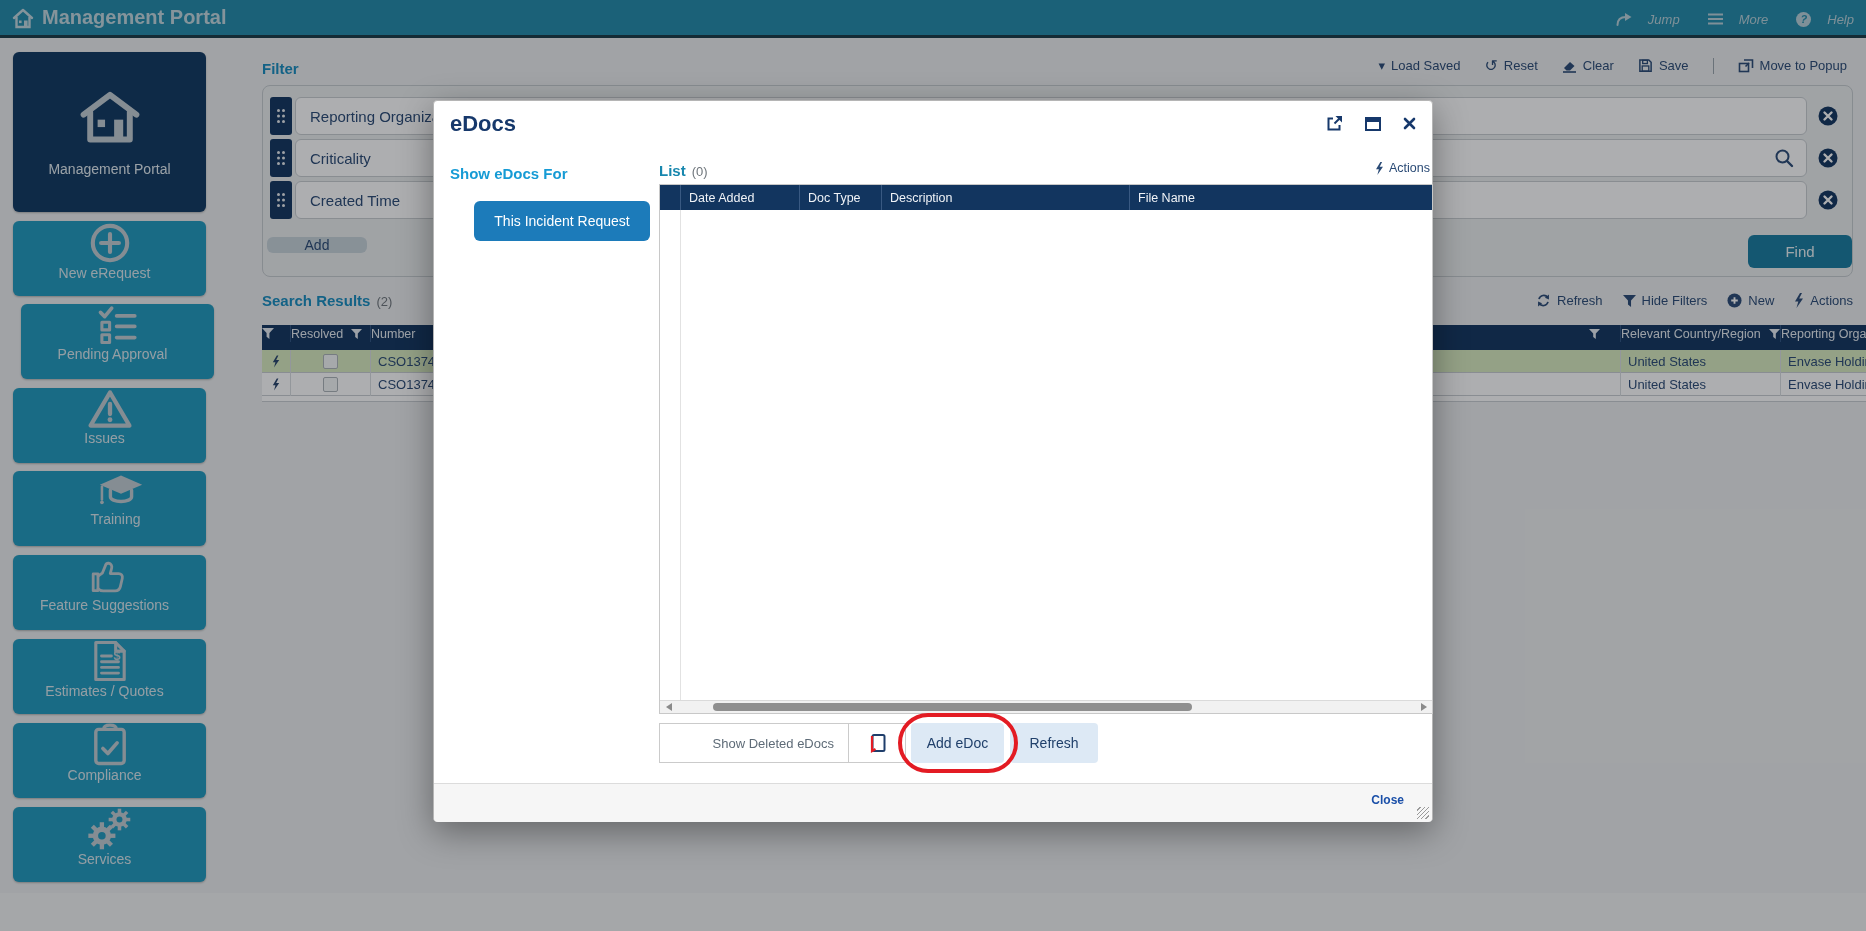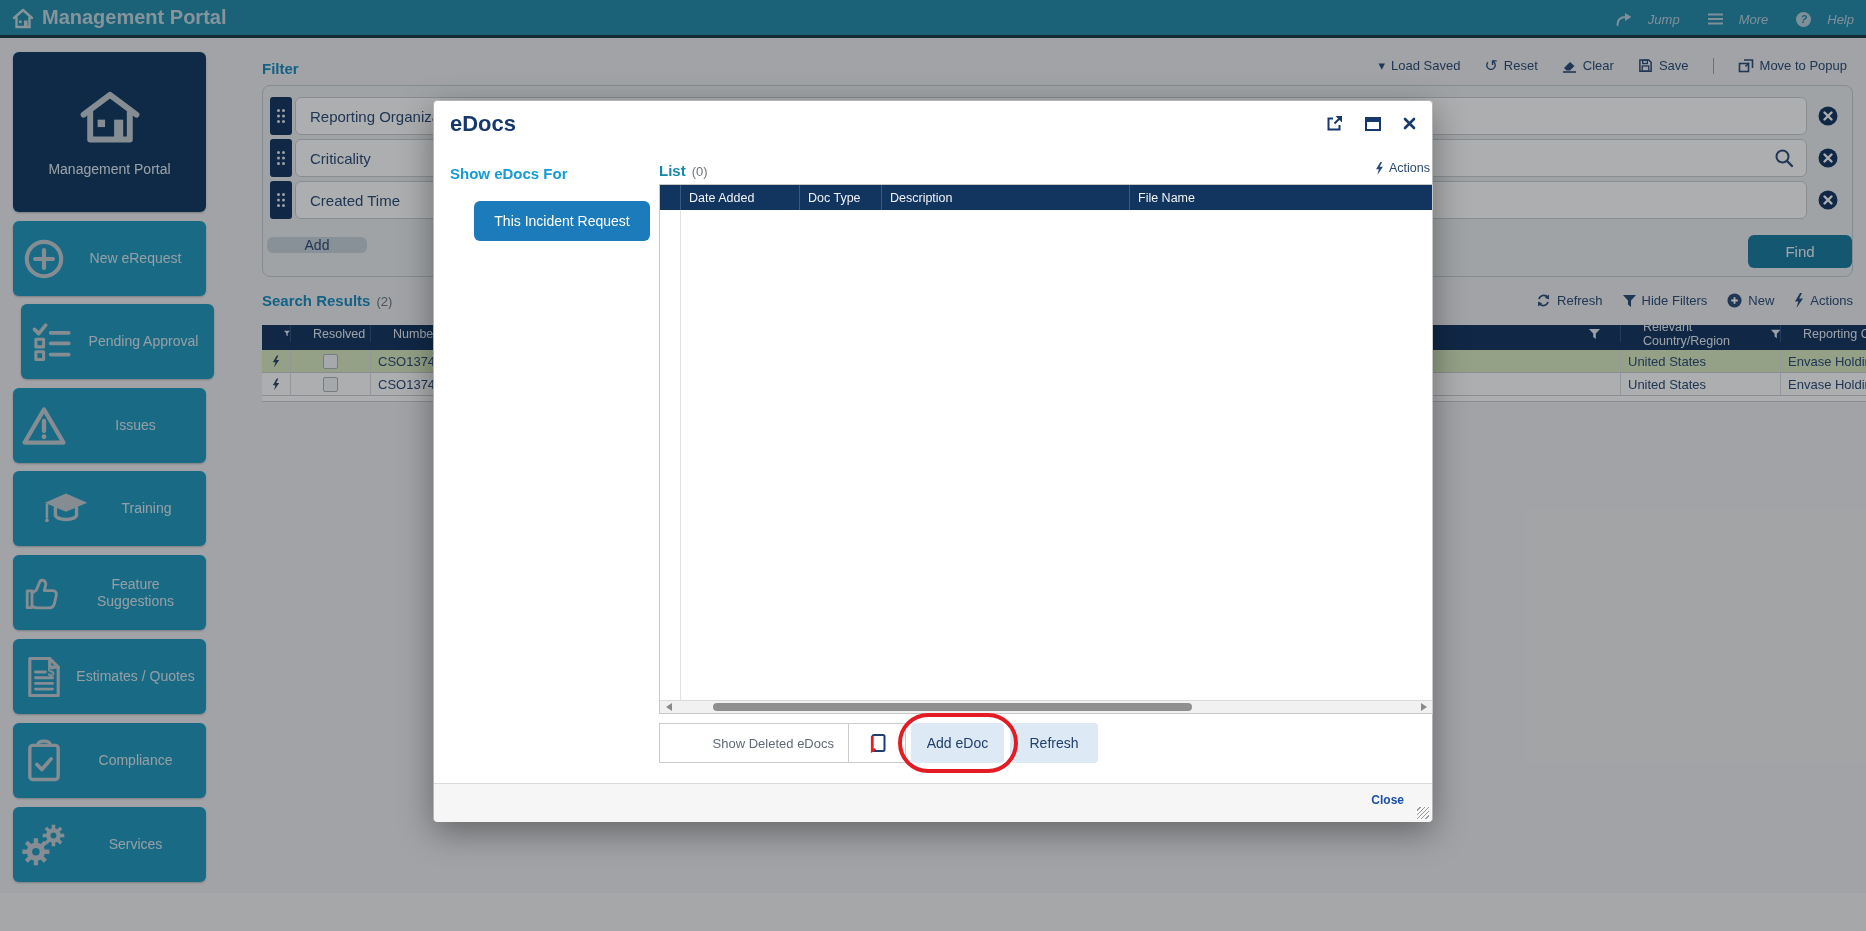--- a/index.html
+++ b/index.html
@@ -18,21 +18,21 @@
   .topbar{position:absolute;left:0;top:0;width:1866px;height:38px;background:var(--topbar-teal);
           border-bottom:3px solid #173945;display:flex;align-items:center;color:#C9DDE5;}
   .topbar-title{font-size:20px;font-weight:bold;color:#C2D8E0;margin-left:10px;}
   .topbar-right{position:absolute;right:12px;top:0;height:38px;display:flex;align-items:center;gap:28px;font-size:13px;color:#B9D2DB;}
   .tb-item{display:flex;align-items:center;gap:16px;cursor:pointer;font-style:italic;}
   .qmark{display:inline-flex;width:15px;height:15px;border-radius:50%;background:#B9D2DB;color:var(--topbar-teal);
          align-items:center;justify-content:center;font-size:11px;font-weight:bold;}
 
   
   .tile{position:absolute;left:13px;width:193px;border-radius:6px;background:var(--tile-teal);
-        color:#D9E7ED;display:flex;align-items:center;box-shadow:0 1px 2px rgba(0,0,0,.25);cursor:pointer;}
+        color:#D9E7ED;display:flex;align-items:center;box-shadow:0 1px 2px rgba(0,0,0,.25);cursor:pointer;flex-direction:column;}
   .tile-home{height:160px;top:52px;background:var(--tile-navy);flex-direction:column;justify-content:center;gap:12px;}
   .tile-sm{height:75px;}
   .tile-icon{width:62px;display:flex;justify-content:center;flex:none;}
   .tile-label{flex:1;text-align:center;font-size:14px;line-height:17px;padding-right:10px;}
   .sicon{stroke:#C2CDD3;fill:none;stroke-width:2;stroke-linecap:round;stroke-linejoin:round;}
 
   
   .sec-title{position:absolute;font-size:15px;font-weight:bold;color:var(--accent-cyan);}
   .muted-count{font-size:13px;font-weight:normal;color:#6E757B;margin-left:6px;}
   .toolbar{position:absolute;display:flex;align-items:center;gap:24px;font-size:13px;color:var(--link-navy);}
@@ -46,21 +46,21 @@
           border-radius:6px;display:flex;align-items:center;padding:0 14px;font-size:15px;color:var(--link-navy);}
   .xcirc{position:absolute;left:1548px;top:9px;width:20px;height:20px;cursor:pointer;}
   .btn-add{position:absolute;left:267px;top:237px;width:100px;height:16px;background:#C7D3DA;border:none;
            border-radius:6px;font-size:14px;color:var(--link-navy);cursor:pointer;font-family:inherit;}
   .btn-find{position:absolute;left:1748px;top:235px;width:104px;height:33px;background:var(--find-teal);border:none;
             border-radius:6px;font-size:15px;color:#EAF2F5;cursor:pointer;font-family:inherit;}
 
   
   .rtable-head{position:absolute;left:262px;top:325px;width:1604px;height:25px;background:var(--header-navy);
                color:#E6ECF2;font-size:12.5px;}
-  .hcell{position:absolute;top:0;height:17px;display:flex;align-items:center;gap:8px;padding-left:22px;border-left:1px solid #2E5380;}
+  .hcell{position:absolute;top:0;height:17px;display:flex;align-items:center;gap:8px;padding-left:0;border-left:1px solid #2E5380;}
   .rrow{position:absolute;left:262px;width:1604px;height:23px;background:#fff;border-bottom:1px solid #C9CED2;font-size:13px;color:var(--link-navy);}
   .rcell{position:absolute;top:0;height:23px;display:flex;align-items:center;border-left:1px solid #D8DCDF;padding-left:7px;}
   .chk{width:15px;height:15px;border:1px solid #ACB3B8;border-radius:2px;background:#F5F7F7;}
 
   
   .dim{position:absolute;left:0;top:0;width:1866px;height:931px;background:rgba(16,19,22,.34);z-index:40;}
 
   
   .modal{position:absolute;left:433px;top:100px;width:1000px;height:722px;background:#fff;z-index:50;
          border:1px solid #B5B5B5;border-radius:4px;box-shadow:0 10px 34px rgba(0,0,0,.38);}

